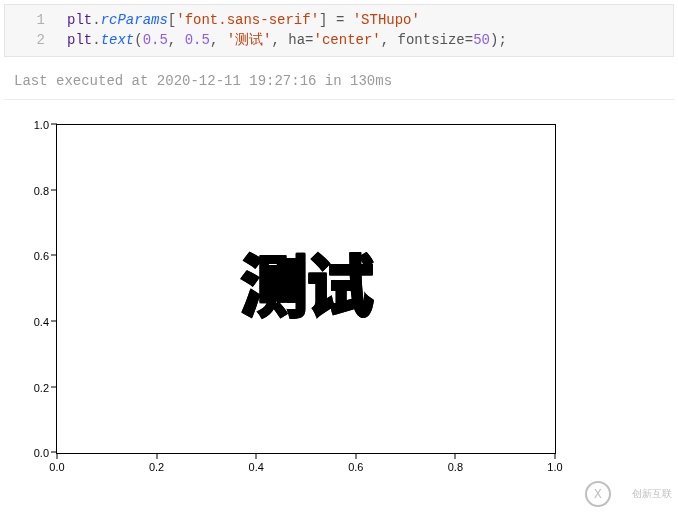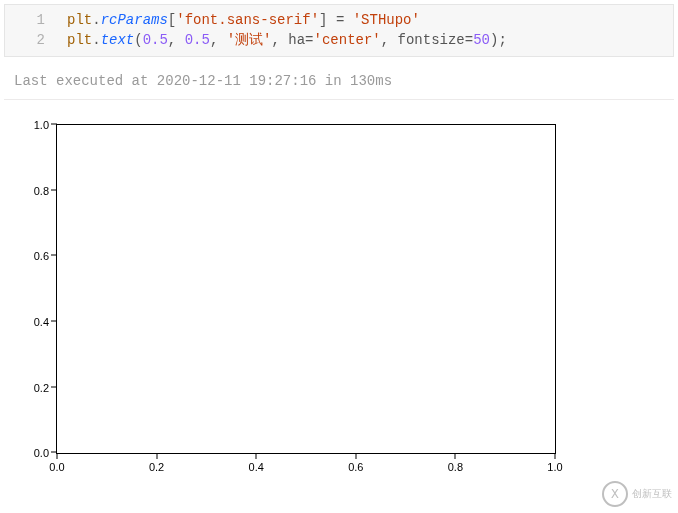--- a/index.html
+++ b/index.html
@@ -23,21 +23,21 @@
     line-height: 1.4;
     white-space: pre;
   }
   .lineno {
     color: #b0b0b0;
     width: 30px;
     text-align: right;
     padding-right: 22px;
     user-select: none;
   }
-  .tok-name { color: #a16207; }
+  .tok-name { color: #4c1d95; }
   .tok-attr { color: #1a66ff; font-style: italic; }
   .tok-str { color: #c2410c; }
   .tok-num { color: #8b5cf6; }
   .tok-op { color: #555; }
 
   .status {
     font-family: "Courier New", monospace;
     color: #9a9a9a;
     padding: 8px 6px 10px 10px;
     font-size: 14px;
@@ -132,20 +132,21 @@
     justify-content: center;
     font-size: 13px;
     line-height: 1;
   }
   .watermark .wm-text {
     display: flex;
     flex-direction: column;
     font-size: 10px;
     line-height: 1.05;
     font-family: "Microsoft YaHei", Arial, sans-serif;
+    margin-left: 17px;
   }
 </style>
 </head>
 <body>
 
 <div class="code-cell">
   <div class="code-line">
     <span class="lineno">1</span>
     <span><span class="tok-name">plt</span><span class="tok-op">.</span><span class="tok-attr">rcParams</span><span class="tok-op">[</span><span class="tok-str">'font.sans-serif'</span><span class="tok-op">] = </span><span class="tok-str">'STHupo'</span></span>
   </div>
@@ -154,20 +155,21 @@
     <span><span class="tok-name">plt</span><span class="tok-op">.</span><span class="tok-attr">text</span><span class="tok-op">(</span><span class="tok-num">0.5</span><span class="tok-op">, </span><span class="tok-num">0.5</span><span class="tok-op">, </span><span class="tok-str">'测试'</span><span class="tok-op">, ha=</span><span class="tok-str">'center'</span><span class="tok-op">, fontsize=</span><span class="tok-num">50</span><span class="tok-op">);</span></span>
   </div>
 </div>
 
 <div class="status">Last executed at 2020-12-11 19:27:16 in 130ms</div>
 
 <div class="plot-area">
   <div class="axes-outer">
     <div class="axes">
 
+      <span class="center-text">测试</span>
 
       <span class="tick-xm" style="left:0%"></span>
       <span class="tick-xm" style="left:20%"></span>
       <span class="tick-xm" style="left:40%"></span>
       <span class="tick-xm" style="left:60%"></span>
       <span class="tick-xm" style="left:80%"></span>
       <span class="tick-xm" style="left:100%"></span>
 
       <span class="tick-x" style="left:0%">0.0</span>
       <span class="tick-x" style="left:20%">0.2</span>

